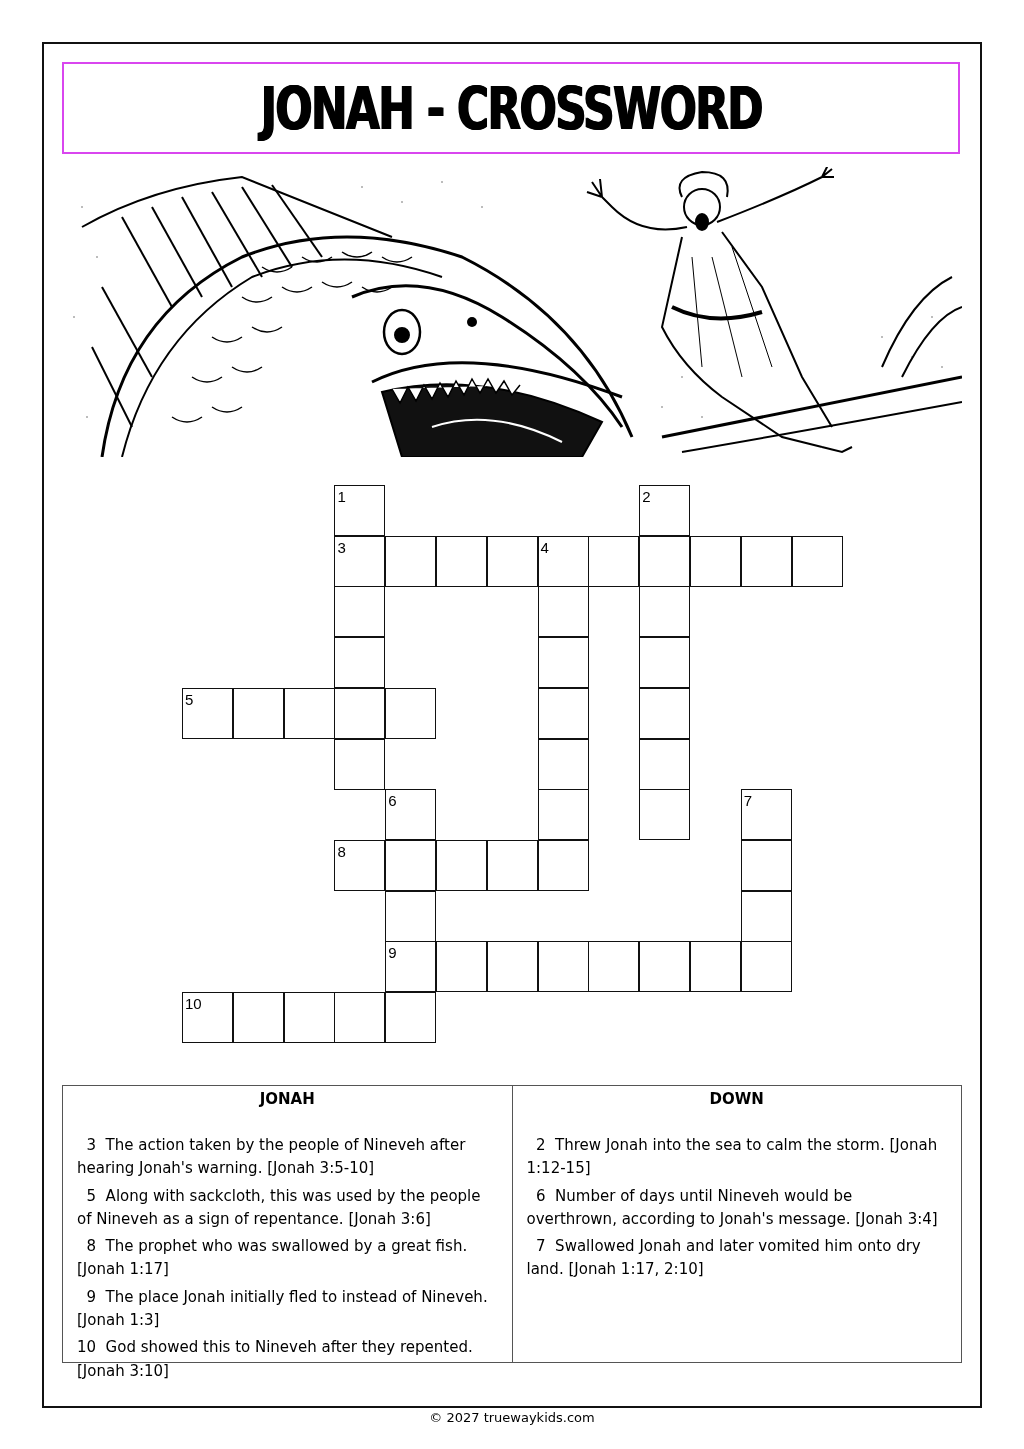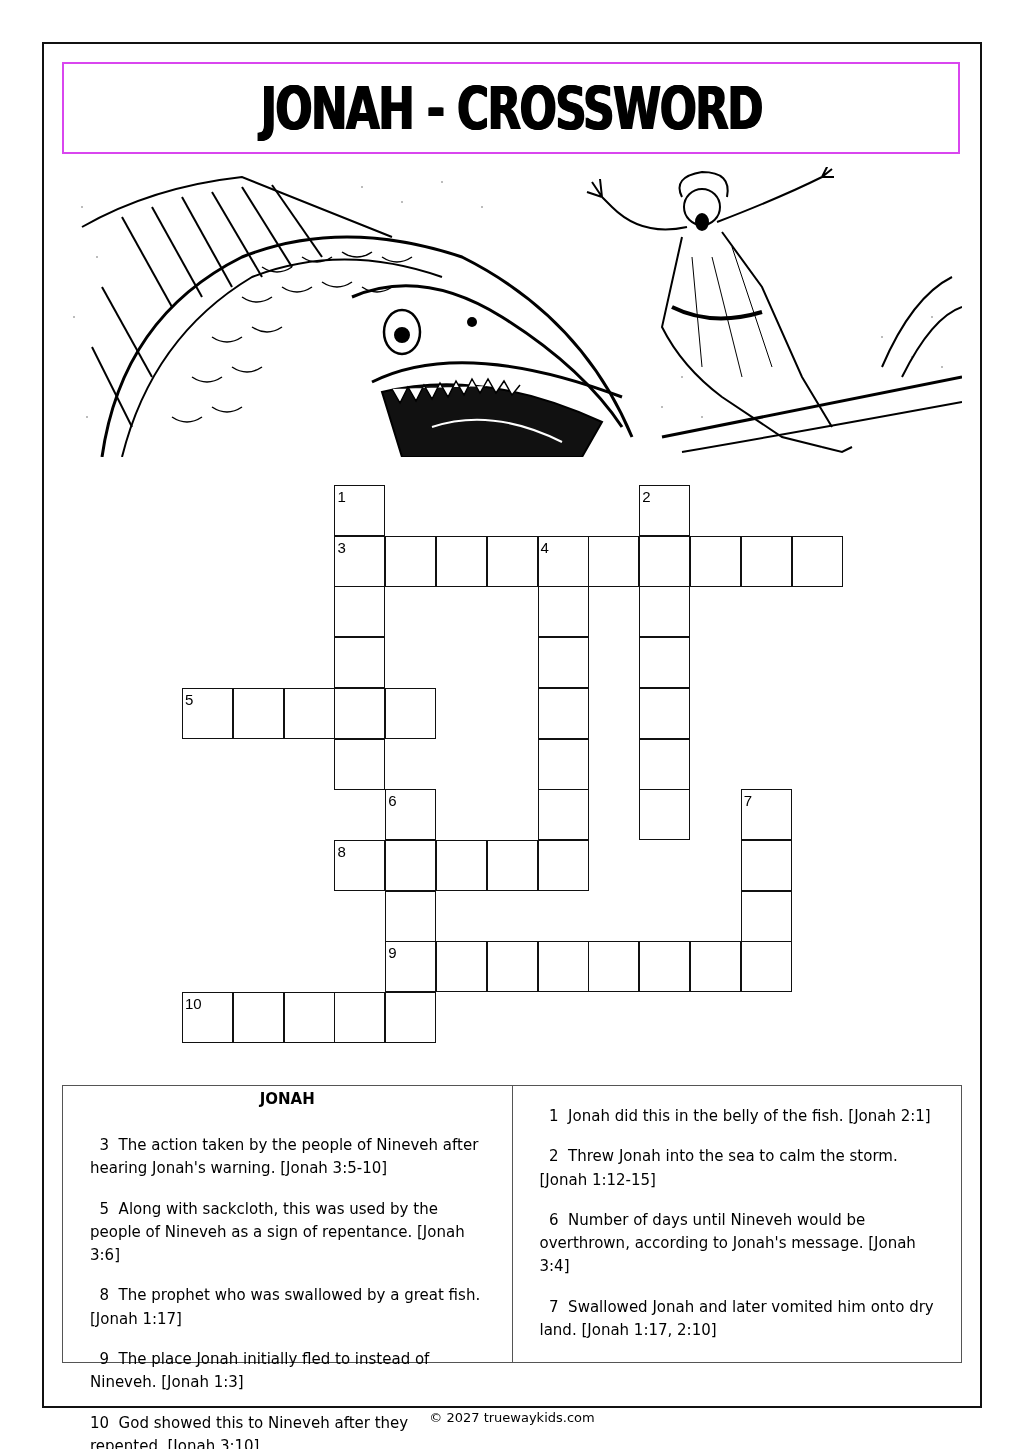--- a/index.html
+++ b/index.html
@@ -8,21 +8,21 @@
   .title-box { position: absolute; left: 62px; top: 62px; width: 894px; height: 88px; border: 2px solid #d946ef; display: flex; align-items: center; justify-content: center; }
   .title-text { font-family: "DejaVu Sans", sans-serif; font-weight: 900; font-size: 56px; letter-spacing: -2px; transform: scaleX(0.78) scaleY(1.05); white-space: nowrap; text-shadow: 1px 0 0 #000, -1px 0 0 #000; }
   .illustration { position: absolute; left: 62px; top: 167px; width: 900px; height: 290px; overflow: hidden; }
   .grid { position: absolute; left: 0; top: 0; width: 1024px; height: 1449px; pointer-events: none; }
   .cell { position: absolute; width: 51px; height: 51px; box-sizing: border-box; border: 1.5px solid #111; background: #fff; pointer-events: auto; }
   .cell .num { position: absolute; left: 2px; top: 3px; font-size: 15px; line-height: 15px; font-family: "Liberation Sans", sans-serif; }
   .clues { position: absolute; left: 62px; top: 1085px; width: 900px; height: 278px; border: 1.5px solid #555; display: flex; box-sizing: border-box; }
   .clue-col { flex: 1; box-sizing: border-box; padding: 2px 10px 0 10px; font-family: "DejaVu Sans", sans-serif; font-size: 15px; line-height: 23.3px; }
   .clue-col + .clue-col { border-left: 1.5px solid #555; }
   .clue-head { text-align: center; font-weight: bold; font-size: 15px; height: 23px; margin-bottom: 23px; }
-  .clue { margin: 17px; }
+  .clue { margin: 4px; }
   .footer { position: absolute; left: 0; width: 1024px; top: 1410px; text-align: center; font-family: "DejaVu Sans", sans-serif; font-size: 13px; }
 </style>
 </head>
 <body>
 
 <div class="page-frame"></div>
 
 <div class="title-box">
   <span class="title-text">JONAH - CROSSWORD</span>
 </div>
@@ -193,22 +193,22 @@
     <div class="clue-head">JONAH</div>
     <div id="across-list">
         <div class="clue">&nbsp;&nbsp;3&nbsp;&nbsp;The action taken by the people of Nineveh after hearing Jonah's warning. [Jonah 3:5-10]</div>
         <div class="clue">&nbsp;&nbsp;5&nbsp;&nbsp;Along with sackcloth, this was used by the people of Nineveh as a sign of repentance. [Jonah 3:6]</div>
         <div class="clue">&nbsp;&nbsp;8&nbsp;&nbsp;The prophet who was swallowed by a great fish. [Jonah 1:17]</div>
         <div class="clue">&nbsp;&nbsp;9&nbsp;&nbsp;The place Jonah initially fled to instead of Nineveh. [Jonah 1:3]</div>
         <div class="clue">10&nbsp;&nbsp;God showed this to Nineveh after they repented. [Jonah 3:10]</div>
       </div>
   </div>
   <div class="clue-col">
+    <div class="clue-head">DOWN</div>
     <div id="down-list">
-        <div class="clue">&nbsp;&nbsp;1&nbsp;&nbsp;Jonah did this in the belly of the fish. [Jonah 2:1]</div>
         <div class="clue">&nbsp;&nbsp;2&nbsp;&nbsp;Threw Jonah into the sea to calm the storm. [Jonah 1:12-15]</div>
         <div class="clue">&nbsp;&nbsp;6&nbsp;&nbsp;Number of days until Nineveh would be overthrown, according to Jonah's message. [Jonah 3:4]</div>
         <div class="clue">&nbsp;&nbsp;7&nbsp;&nbsp;Swallowed Jonah and later vomited him onto dry land. [Jonah 1:17, 2:10]</div>
       </div>
   </div>
 </div>
 
 <div class="footer">© 2027 truewaykids.com</div>
 
 </body></html>

